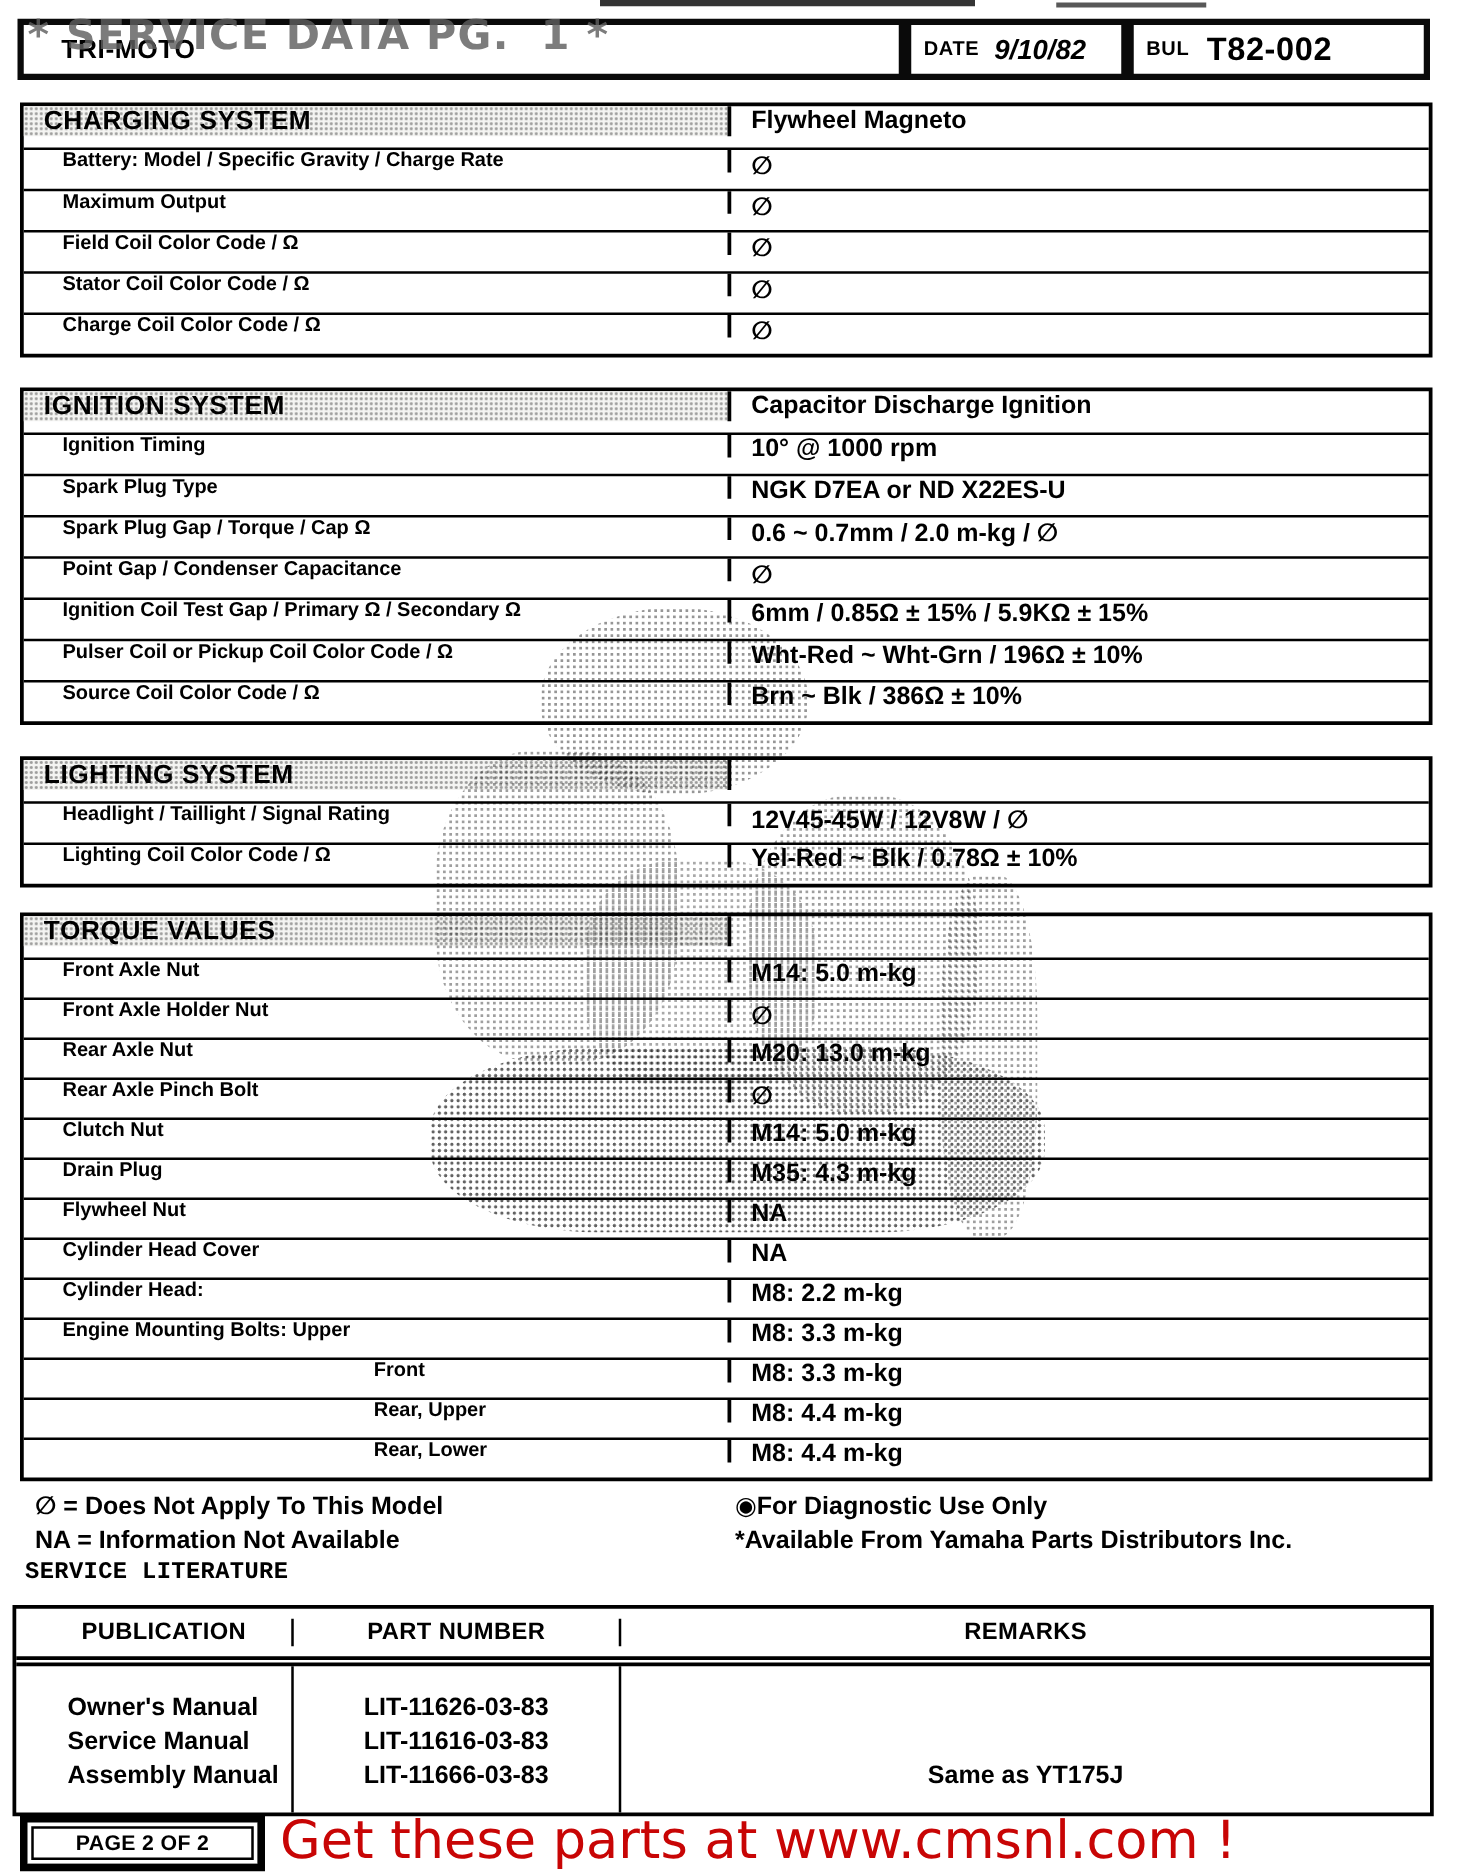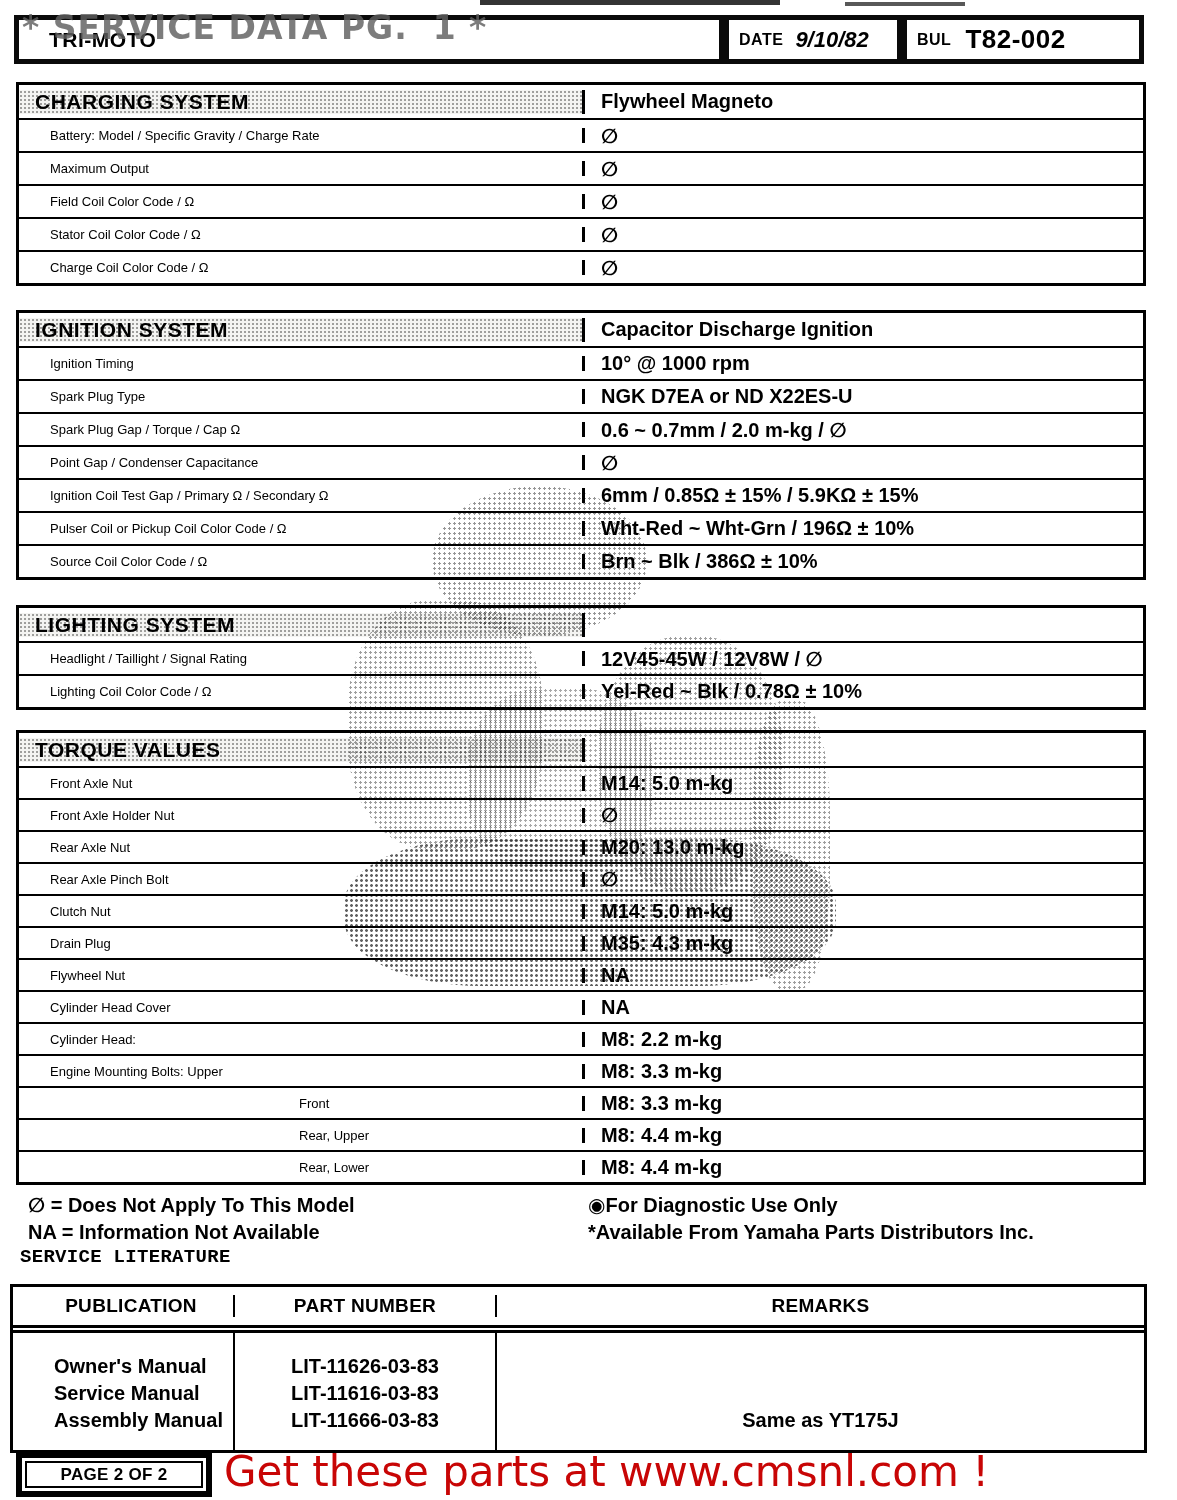--- a/index.html
+++ b/index.html
@@ -32,25 +32,25 @@
   .model-text { font-size:21px; font-weight:bold; letter-spacing:0.5px; }
   .small-lbl  { font-size:16px; font-weight:bold; letter-spacing:0.5px; }
   .date-val   { font-size:22px; font-weight:bold; font-style:italic; }
   .bul-val    { font-size:26px; font-weight:900; letter-spacing:0.5px; }
 
   
   .spec-table {
     position:absolute; left:16px; width:1130px;
     border:3px solid #000; background:#fff; z-index:4;
   }
-  .srow { display:flex; border-top:2px solid #000; height:33px; align-items:center; }
+  .srow { display:flex; border-top:2px solid #000; height:33px; align-items:flex-start; }
   .srow.head { border-top:none; }
   .cell-l {
     width:566px; border-right:3px solid #000; padding-left:31px;
-    display:flex; align-items:center; font-size:13px; font-weight:normal;
+    display:flex; align-items:center; font-size:16px; font-weight:bold;
   }
   .cell-r {
     flex:1; padding-left:16px;
     display:flex; align-items:center; font-size:20px; font-weight:bold;
   }
   .srow.head .cell-l {
     padding-left:16px; font-size:21px; font-weight:900; letter-spacing:0.5px;
     background-color:#f4f4f2;
     background-image:radial-gradient(rgba(40,40,40,0.42) 1px, transparent 1.3px);
     background-size:4px 4px;

